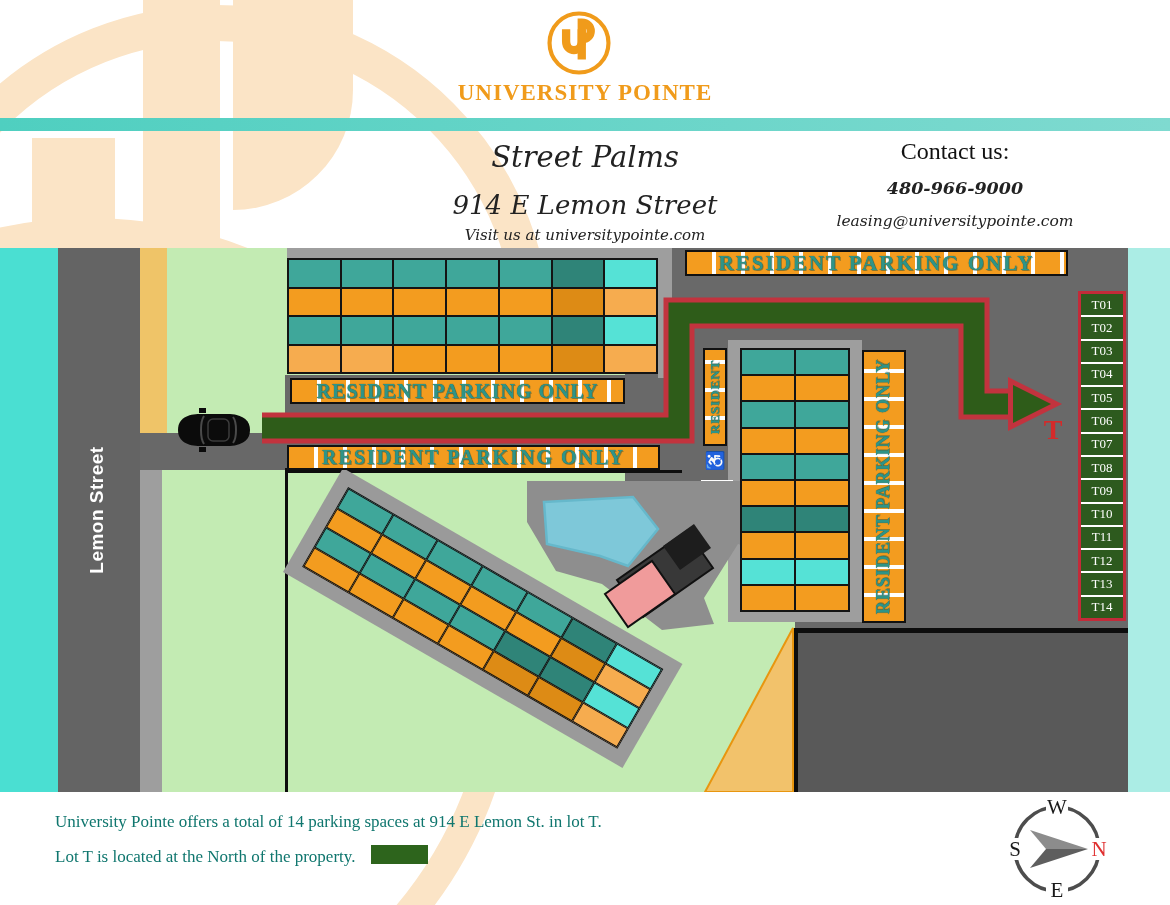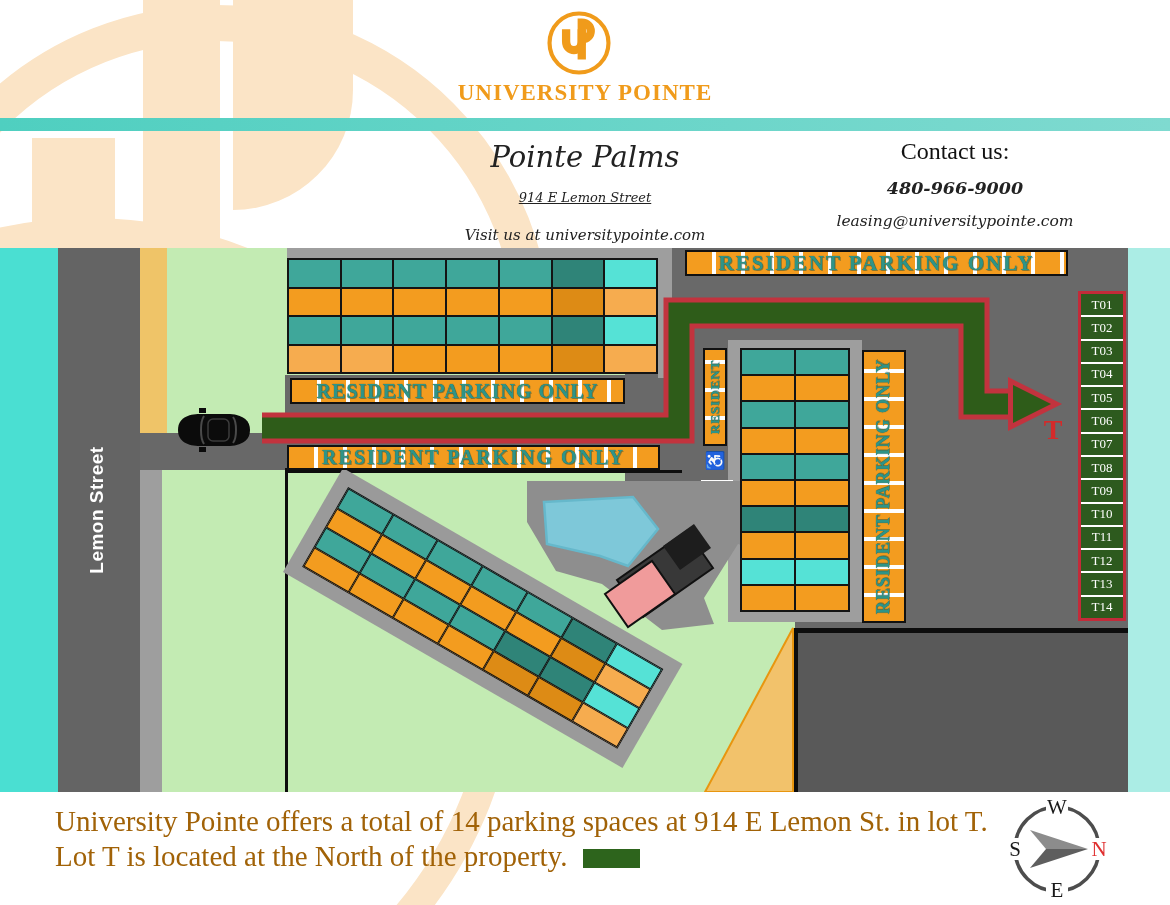--- a/index.html
+++ b/index.html
@@ -18,21 +18,21 @@
   #wm-bowl{left:233px;top:0;width:120px;height:210px;border-bottom-right-radius:120px;}
 
   
   #logo{left:544px;top:8px;z-index:2;}
   #brand{left:400px;top:80px;width:370px;text-align:center;font-size:23px;letter-spacing:1px;
     color:#F09B1B;z-index:2;font-weight:bold;}
   #teal-stripe{left:0;top:118px;width:1170px;height:13px;z-index:2;
     background:linear-gradient(90deg,#4FCFC0,#7FDAD0);}
   .it{font-family:"DejaVu Serif",serif;font-style:italic;color:#222;text-align:center;z-index:2;}
   #prop-name{left:435px;top:140px;width:300px;font-size:29px;}
-  #prop-addr{left:435px;top:190px;width:300px;font-size:13px;text-decoration:underline;}
+  #prop-addr{left:435px;top:190px;width:300px;font-size:26px;}
   #prop-web{left:410px;top:226px;width:350px;font-size:15px;}
   #contact-h{left:830px;top:138px;width:250px;font-size:24px;color:#111;text-align:center;z-index:2;}
   #contact-ph{left:830px;top:178px;width:250px;font-size:17.5px;font-weight:bold;}
   #contact-em{left:805px;top:212px;width:300px;font-size:15.5px;}
 
   
   #map{left:0;top:248px;width:1170px;height:544px;z-index:3;overflow:hidden;background:#fff;}
   #grass{left:140px;top:0;width:988px;height:544px;background:#C3EBB3;}
   #tan{left:140px;top:0;width:27px;height:185px;background:#EFC468;}
   #sidewalk-left{left:140px;top:222px;width:22px;height:322px;background:#9E9E9E;}
@@ -87,21 +87,21 @@
   #lemon-wrap span{color:#fff;font-family:"Liberation Sans",sans-serif;font-weight:bold;
     font-size:19px;letter-spacing:.5px;white-space:nowrap;}
   #car{left:170px;top:158px;z-index:7;}
   .svglayer{left:0;top:0;width:1170px;height:544px;pointer-events:none;}
   #svgA{z-index:2;} #svgB{z-index:6;}
   #bldg-topleft,#bldg-central{z-index:3;} #rot-pad{z-index:3;}
   .pstrip{z-index:4;position:absolute;} #tcol{z-index:4;}
   #dark-block{z-index:2;}
 
   
-  #footer-text{left:55px;top:804px;z-index:2;font-size:29px;color:#a16207;line-height:35px;}
+  #footer-text{left:55px;top:804px;z-index:2;font-size:17px;color:#0f766e;line-height:35px;}
   #legend-swatch{display:inline-block;width:57px;height:19px;background:#2D641C;
     margin-left:16px;vertical-align:-2px;}
   #compass{left:1002px;top:794px;z-index:2;}
 </style>
 </head>
 <body>
 
 <div id="page">
 
   <div>
@@ -113,21 +113,21 @@
   </div>
 
   <svg class="abs" id="logo" width="70" height="70" viewBox="0 0 76 76">
     <circle cx="38" cy="38" r="32" fill="none" stroke="#F09B1B" stroke-width="4.5"></circle>
     <path d="M24,23 v13 c0,13 17,13 17,0 V23" fill="none" stroke="#F09B1B" stroke-width="9"></path>
     <path d="M41,56 L41,16 C54,16 54,34 41,34" fill="none" stroke="#F09B1B" stroke-width="9"></path>
   </svg>
   <div class="abs" id="brand">UNIVERSITY POINTE</div>
   <div class="abs" id="teal-stripe"></div>
 
-  <div class="abs it" id="prop-name">Pointe Palms</div>
+  <div class="abs it" id="prop-name">Street Palms</div>
   <div class="abs it" id="prop-addr">914 E Lemon Street</div>
   <div class="abs it" id="prop-web">Visit us at universitypointe.com</div>
   <div class="abs" id="contact-h">Contact us:</div>
   <div class="abs it" id="contact-ph">480-966-9000</div>
   <div class="abs it" id="contact-em">leasing@universitypointe.com</div>
 
   <div class="abs" id="map">
     <div class="abs" id="grass"></div>
     <div class="abs" id="tan"></div>
     <div class="abs" id="sidewalk-left"></div>

